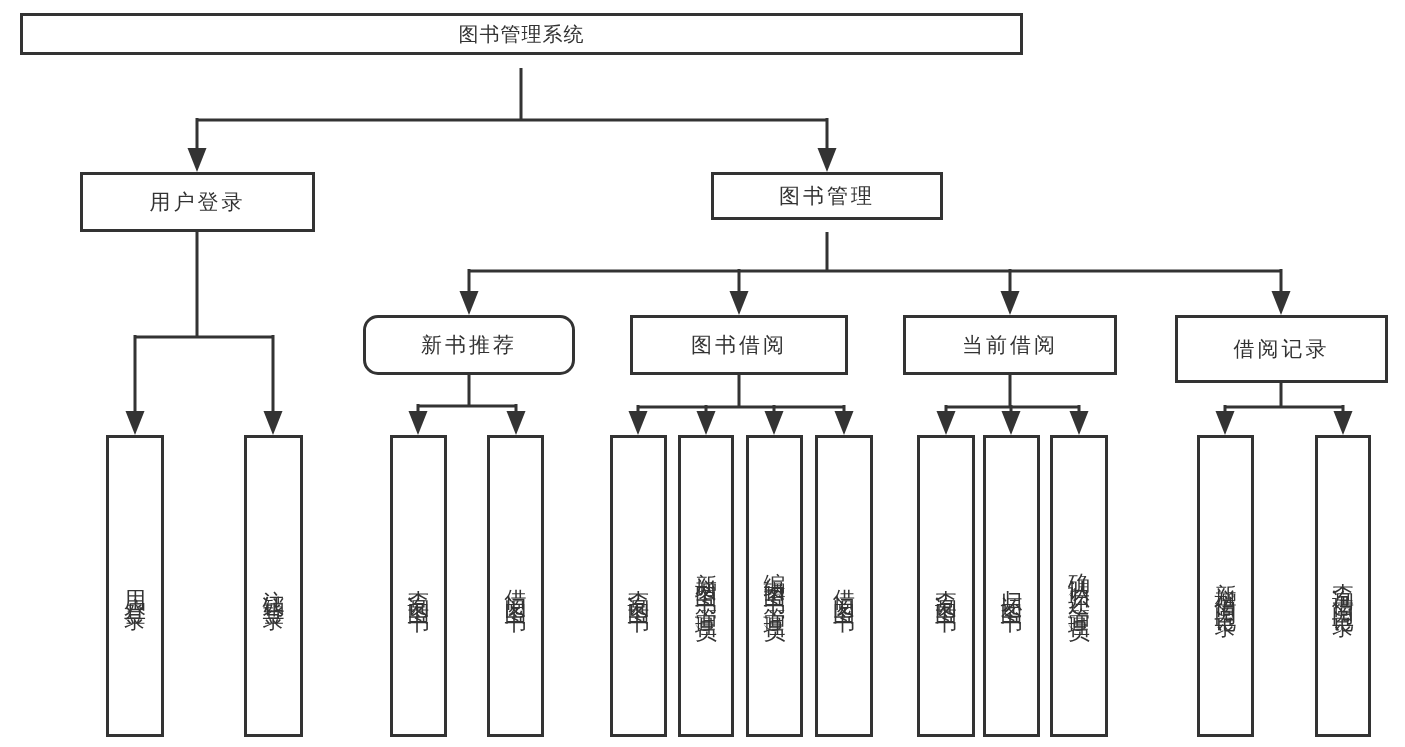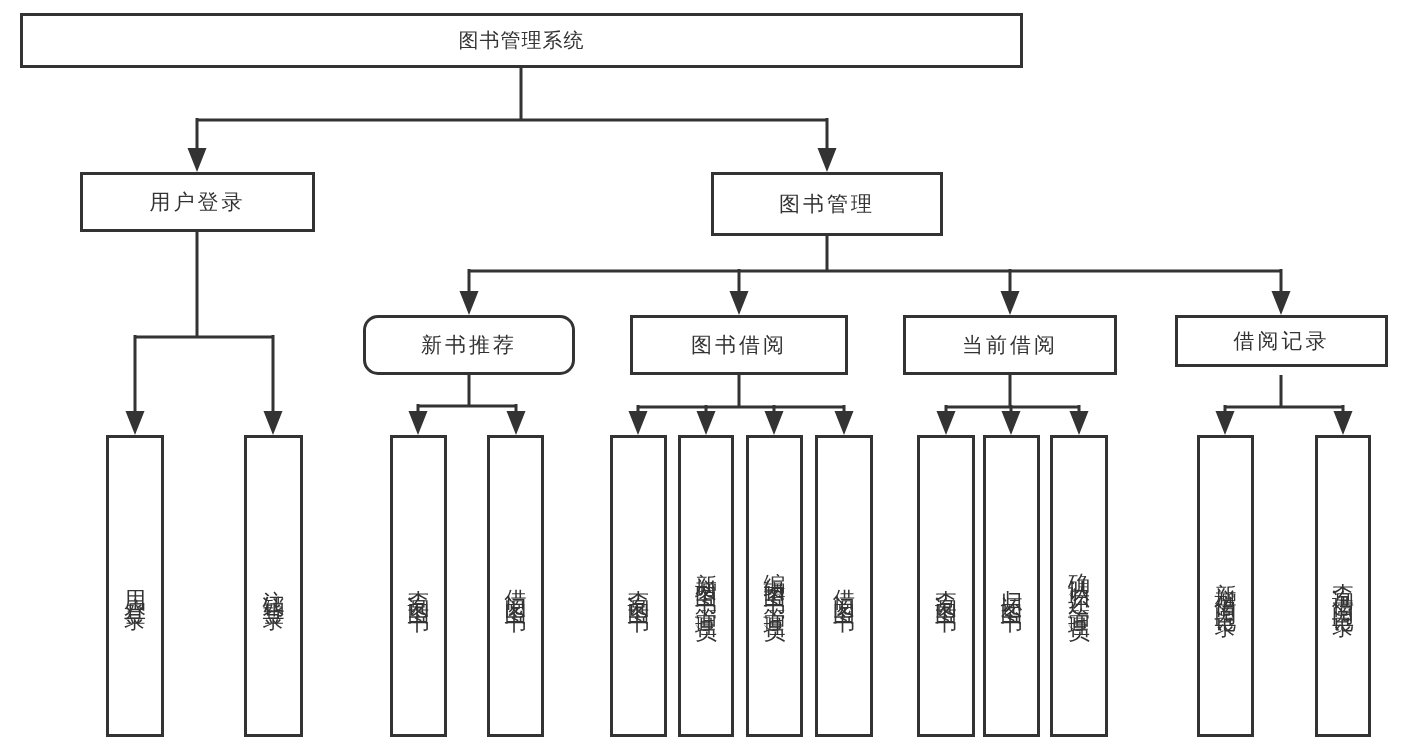--- a/index.html
+++ b/index.html
@@ -117,41 +117,41 @@
       <polygon class="head" points="1069.5,411 1088.5,411 1079,435"></polygon>
     </g>
 
     <g>
       <path class="wire" d="M1281 375 V407 M1225 407 H1343 M1225 405 V415 M1343 405 V415"></path>
       <polygon class="head" points="1215.5,411 1234.5,411 1225,435"></polygon>
       <polygon class="head" points="1333.5,411 1352.5,411 1343,435"></polygon>
     </g>
   </svg>
 
-  <div class="node hnode root-node" style="left:20px; top:13px; width:1003px; height:55px;">
+  <div class="node hnode root-node" style="left:20px; top:13px; width:1003px; height:42px;">
     <span>图书管理系统</span>
   </div>
 
   <div class="node hnode" style="left:80px; top:172px; width:235px; height:60px;">
     <span>用户登录</span>
   </div>
-  <div class="node hnode" style="left:711px; top:172px; width:232px; height:64px;">
+  <div class="node hnode" style="left:711px; top:172px; width:232px; height:48px;">
     <span>图书管理</span>
   </div>
 
   <div class="node hnode" style="left:363px; top:315px; width:212px; height:60px;border-radius:15px;">
     <span>新书推荐</span>
   </div>
   <div class="node hnode" style="left:903px; top:315px; width:214px; height:60px;">
     <span>当前借阅</span>
   </div>
   <div class="node hnode" style="left:630px; top:315px; width:218px; height:60px;">
     <span>图书借阅</span>
   </div>
-  <div class="node hnode" style="left:1175px; top:315px; width:213px; height:52px;">
+  <div class="node hnode" style="left:1175px; top:315px; width:213px; height:68px;">
     <span>借阅记录</span>
   </div>
 
   <div class="node vnode" style="left:106px; top:435px; width:58px; height:302px;">
     <span>用户登录</span>
   </div>
   <div class="node vnode" style="left:244px; top:435px; width:59px; height:302px;">
     <span>注销登录</span>
   </div>
 

